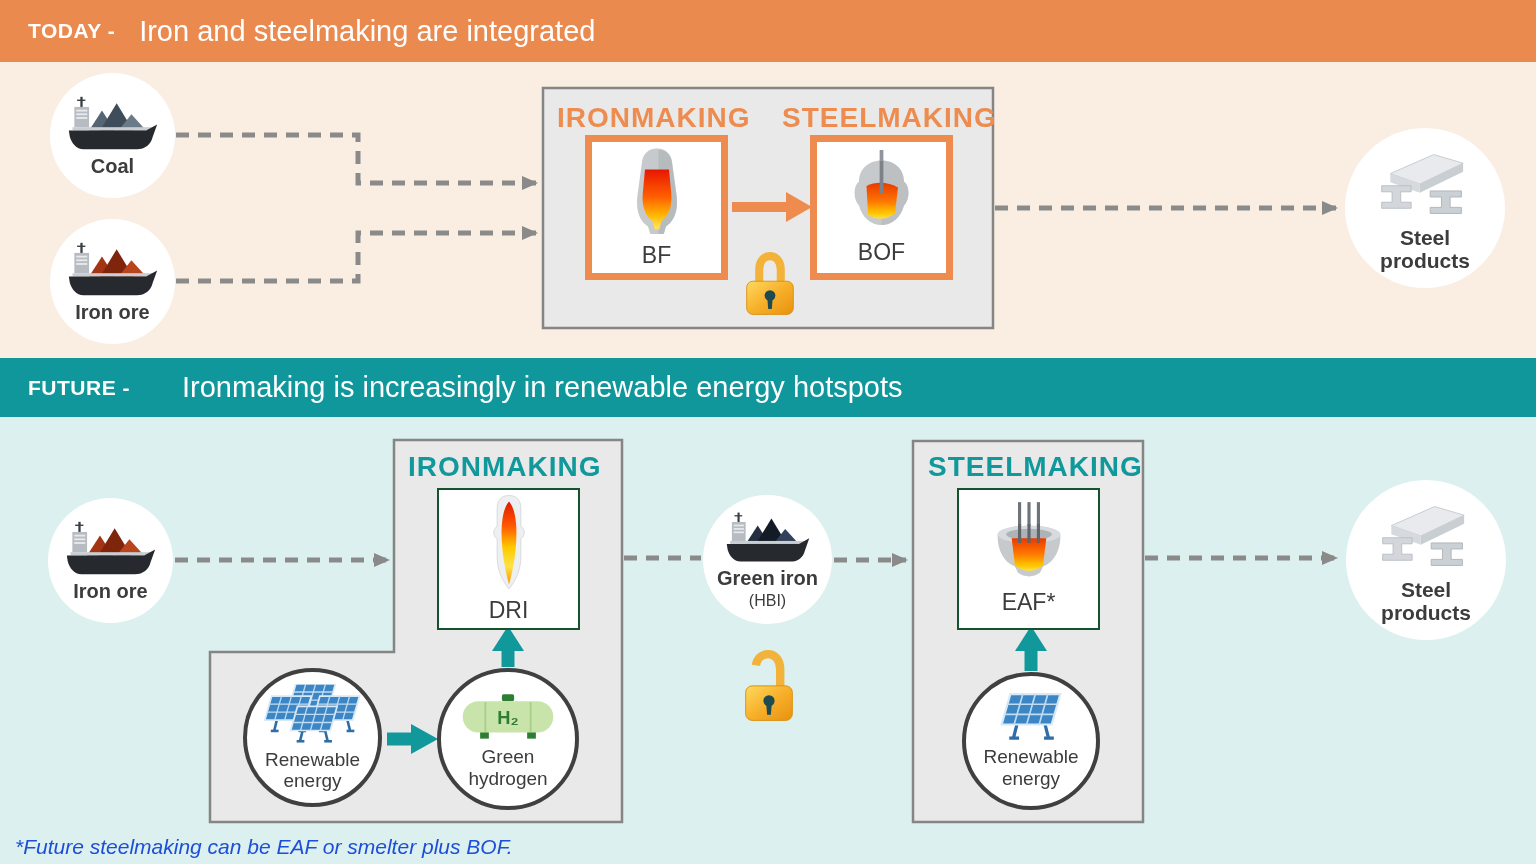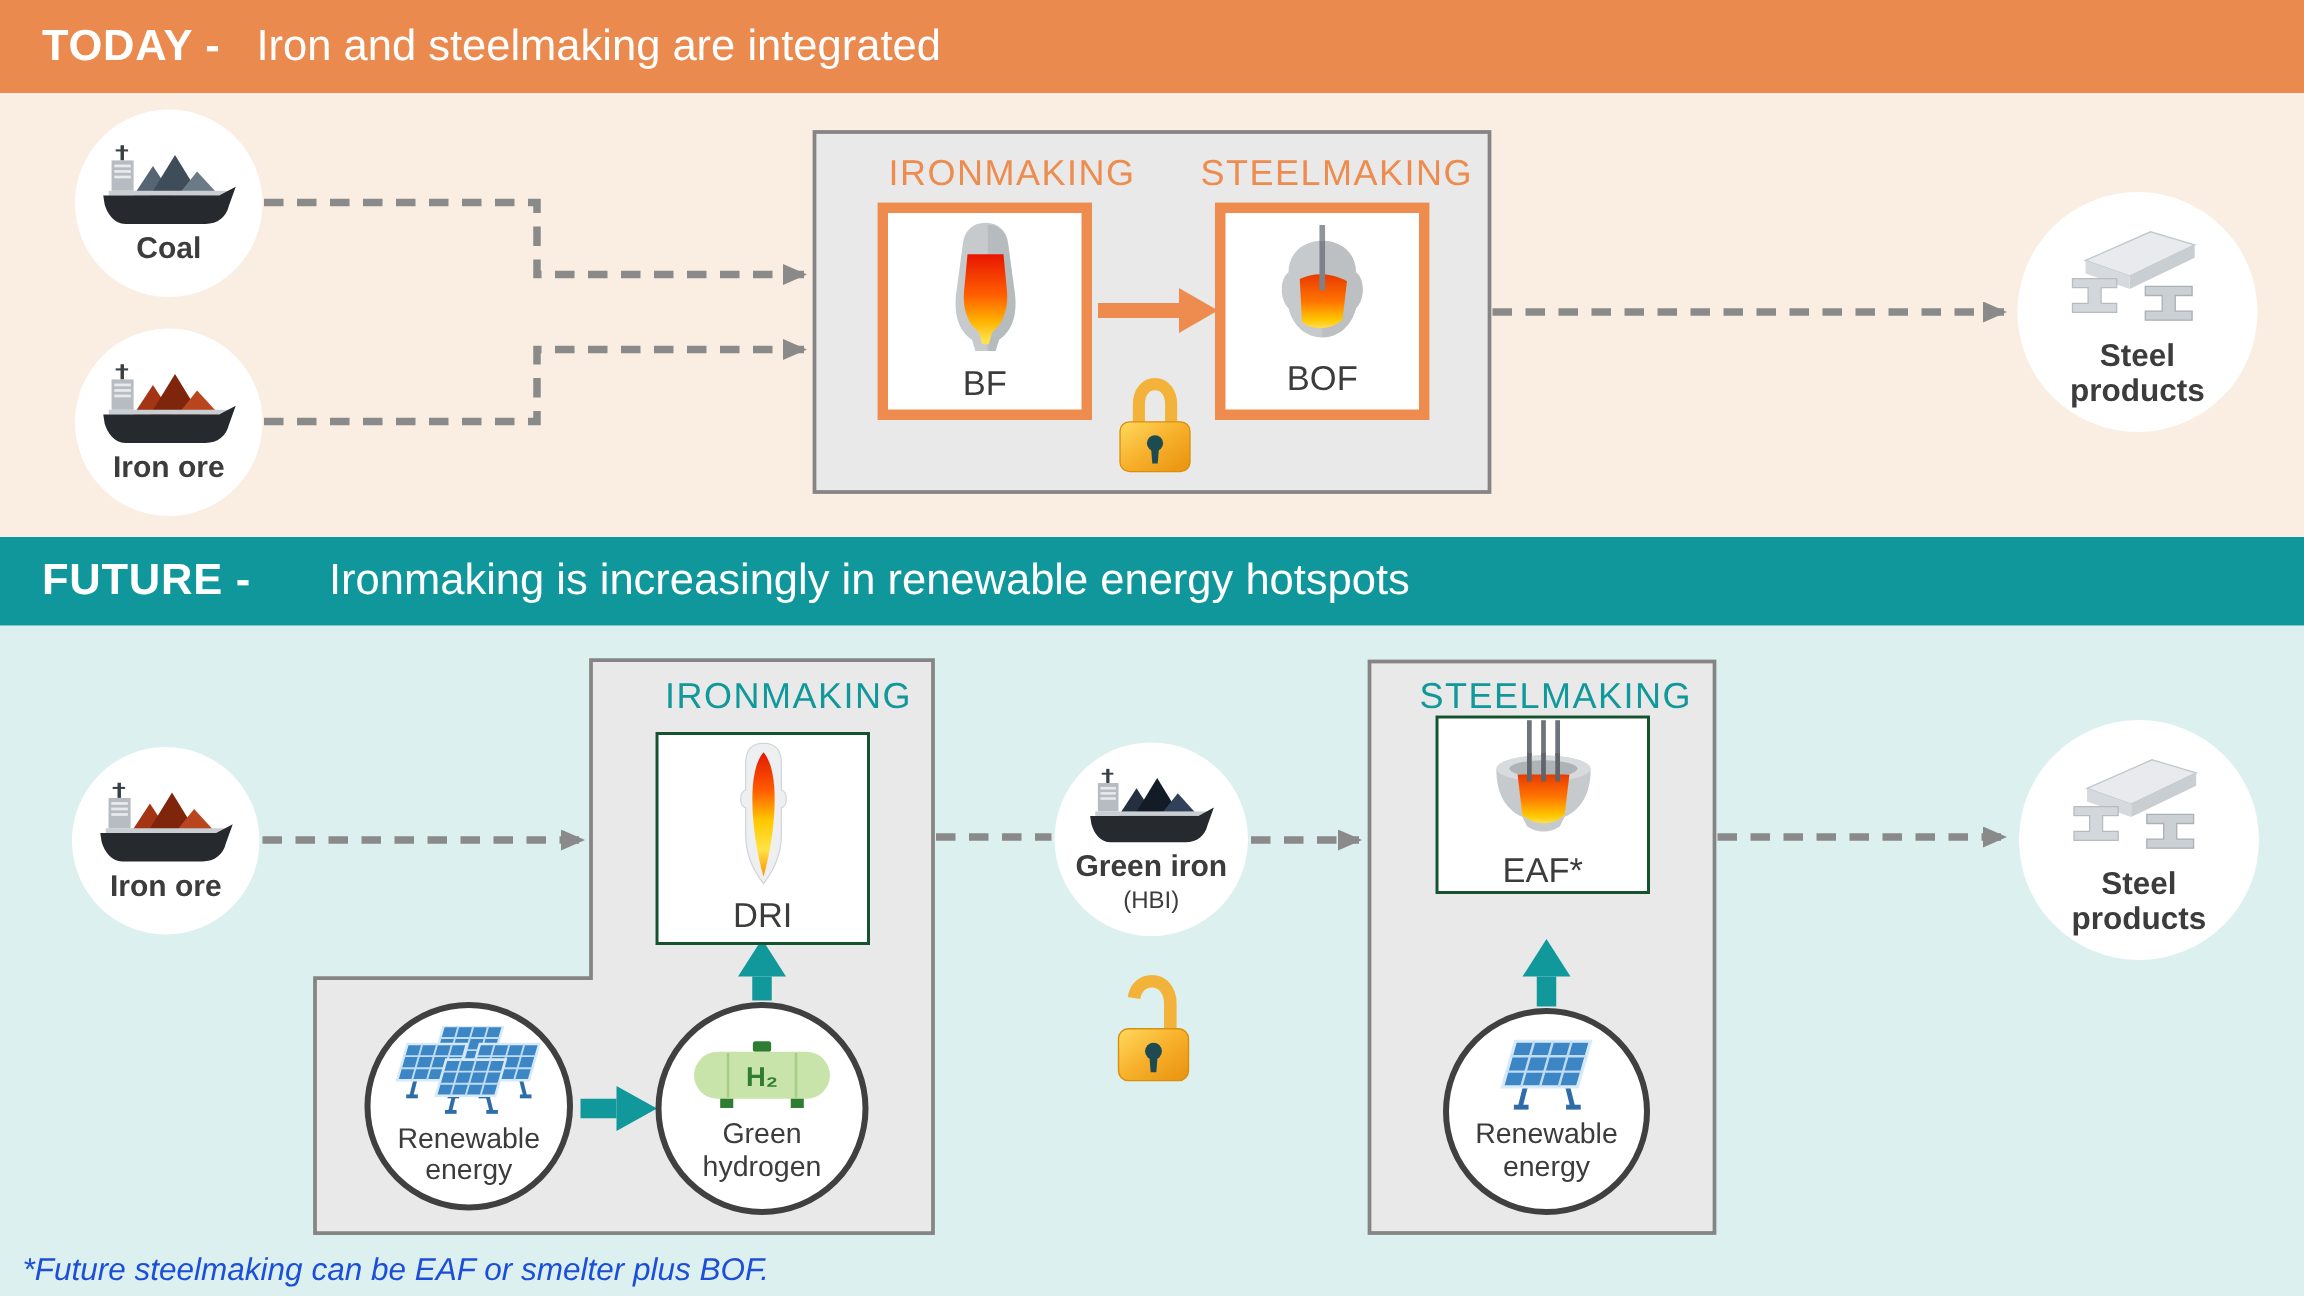--- a/index.html
+++ b/index.html
@@ -1,41 +1,41 @@
 <!DOCTYPE html>
 <html><head>
 <meta charset="utf-8">
 <style>
   html,body{margin:0;padding:0;background:#fff;}
   .canvas{position:relative;width:1536px;height:864px;overflow:hidden;
           font-family:"Liberation Sans","DejaVu Sans",sans-serif;color:#3C3C3C;}
   .abs{position:absolute;}
   .bar{position:absolute;left:0;width:1536px;display:flex;align-items:center;
        padding-left:28px;box-sizing:border-box;color:#fff;}
-  .bar .tag{font-weight:800;font-size:29px;margin-right:11px;letter-spacing:.5px;}
+  .bar .tag{font-weight:800;font-size:21px;margin-right:11px;letter-spacing:.5px;}
   .bar .rest{font-weight:400;font-size:29px;margin-left:13px;}
   .bar-today{top:0;height:62px;background:#EB8A4F;}
   .bar-future{top:358px;height:59px;background:#0F979B;gap:28px;}
   .body-today{top:62px;height:296px;width:1536px;background:#FAEEE3;}
   .body-future{top:417px;height:447px;width:1536px;background:#DBF0EF;}
   svg.layer{position:absolute;left:0;top:0;width:1536px;height:864px;pointer-events:none;}
   .circle{position:absolute;background:#fff;border-radius:50%;display:flex;
           flex-direction:column;align-items:center;justify-content:center;
           gap:3px;text-align:center;box-sizing:border-box;}
   .circle.tealb{border:4px solid #404040;}
   .clabel{font-weight:700;font-size:20px;line-height:1.08;color:#3C3C3C;}
   .clabel.big{font-size:21px;width:104px;}
   .clabel.thin{font-weight:400;font-size:19px;width:106px;line-height:1.12;}
   .csub{font-size:16px;line-height:1;}
   .sq{position:absolute;background:#fff;box-sizing:border-box;display:flex;
       flex-direction:column;align-items:center;justify-content:center;gap:5px;}
   .sq.orangeb{border:7px solid #ED8C4E;}
   .sq.tealb2{border:2px solid #14532d;}
   .sqlabel{font-weight:400;font-size:23px;color:#3C3C3C;}
-  .ptitle{position:absolute;font-weight:400;font-size:24px;text-align:right;letter-spacing:1px;}
+  .ptitle{position:absolute;font-weight:700;font-size:28px;text-align:left;letter-spacing:1px;}
   .ptitle.o{color:#ED8C4E;}
   .ptitle.t{color:#10989B;}
   .footnote{position:absolute;left:15px;top:835px;font-style:italic;font-size:21px;color:#1d4ed8;}
 </style>
 </head>
 <body>
 
 <div class="canvas">
 
   <svg width="0" height="0" style="position:absolute">
@@ -279,21 +279,21 @@
 
   <svg class="abs" style="left:741px;top:644px" width="56" height="80" viewBox="0 0 60 84">
     <path d="M42,46 V26 C42,16 36,10 29,10 C22,10 17,15 16,22" fill="none" stroke="#F3B33A" stroke-width="9"></path>
     <rect x="5" y="44" width="50" height="37" rx="7" fill="url(#gGold)" stroke="#D98F0C"></rect>
     <circle cx="30" cy="60" r="6" fill="#1E4A52"></circle>
     <path d="M27,63 L33,63 L32,75 L28,75 Z" fill="#1E4A52"></path>
   </svg>
 
   <div class="ptitle t" style="left:928px;top:451px;width:200px">STEELMAKING</div>
 
-  <div class="sq tealb2" style="left:957px;top:477px;width:143px;height:119px">
+  <div class="sq tealb2" style="left:957px;top:488px;width:143px;height:142px">
     <svg width="88" height="82" viewBox="0 0 112 104">
       <rect x="42" y="0" width="4" height="42" fill="#6E7479"></rect>
       <rect x="54" y="0" width="4" height="42" fill="#6E7479"></rect>
       <rect x="66" y="0" width="4" height="42" fill="#6E7479"></rect>
       <path d="M16,42 C16,36 30,30 56,30 C82,30 96,36 96,42 C96,62 88,76 74,82 L70,90 C62,96 50,96 42,90 L38,82 C24,76 16,62 16,42 Z" fill="#C6CACD"></path>
       <ellipse cx="56" cy="41" rx="40" ry="11" fill="#D8DBDE"></ellipse>
       <ellipse cx="56" cy="41" rx="29" ry="7" fill="#AEB3B8"></ellipse>
       <path d="M34,46 L78,46 L74,80 C64,90 48,90 38,80 Z" fill="url(#gEAF)"></path>
       <rect x="42" y="28" width="4" height="24" fill="#5F656A"></rect>
       <rect x="54" y="28" width="4" height="24" fill="#5F656A"></rect>

